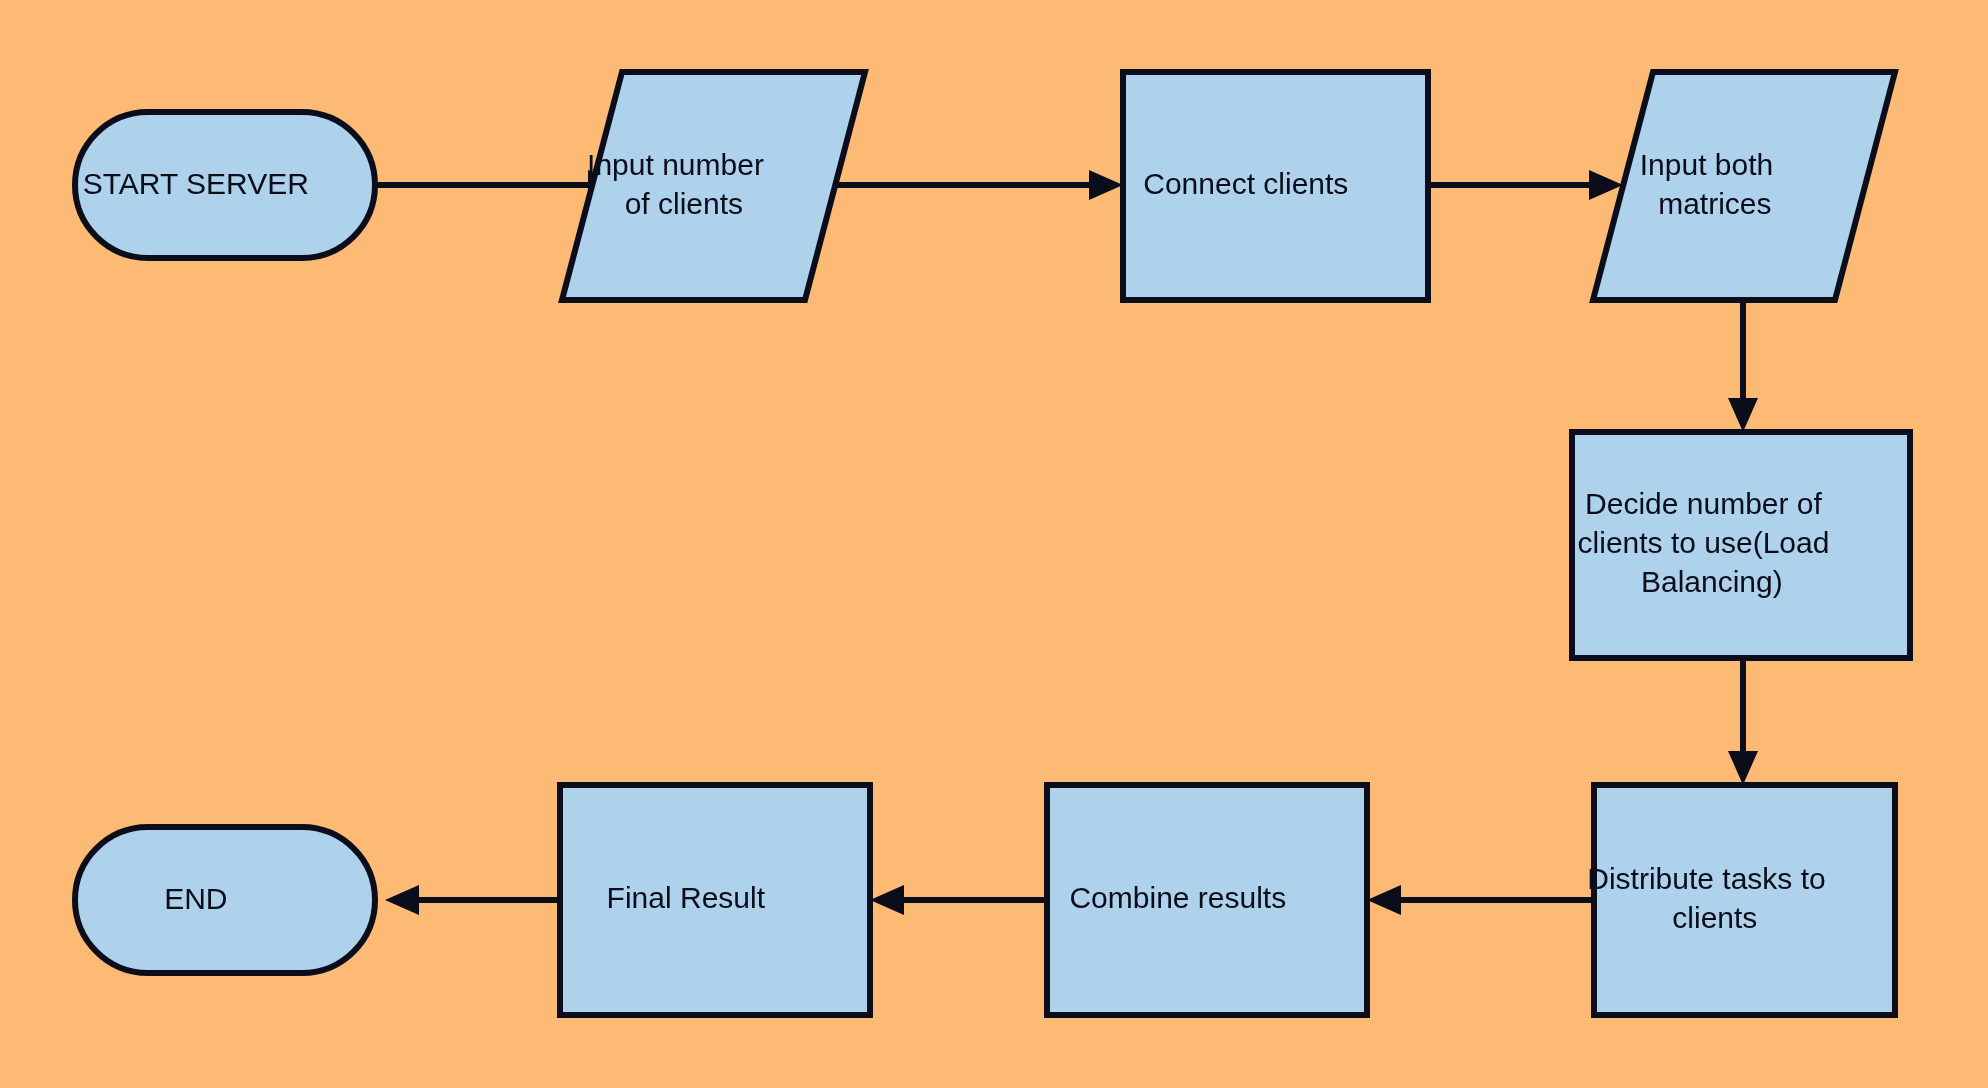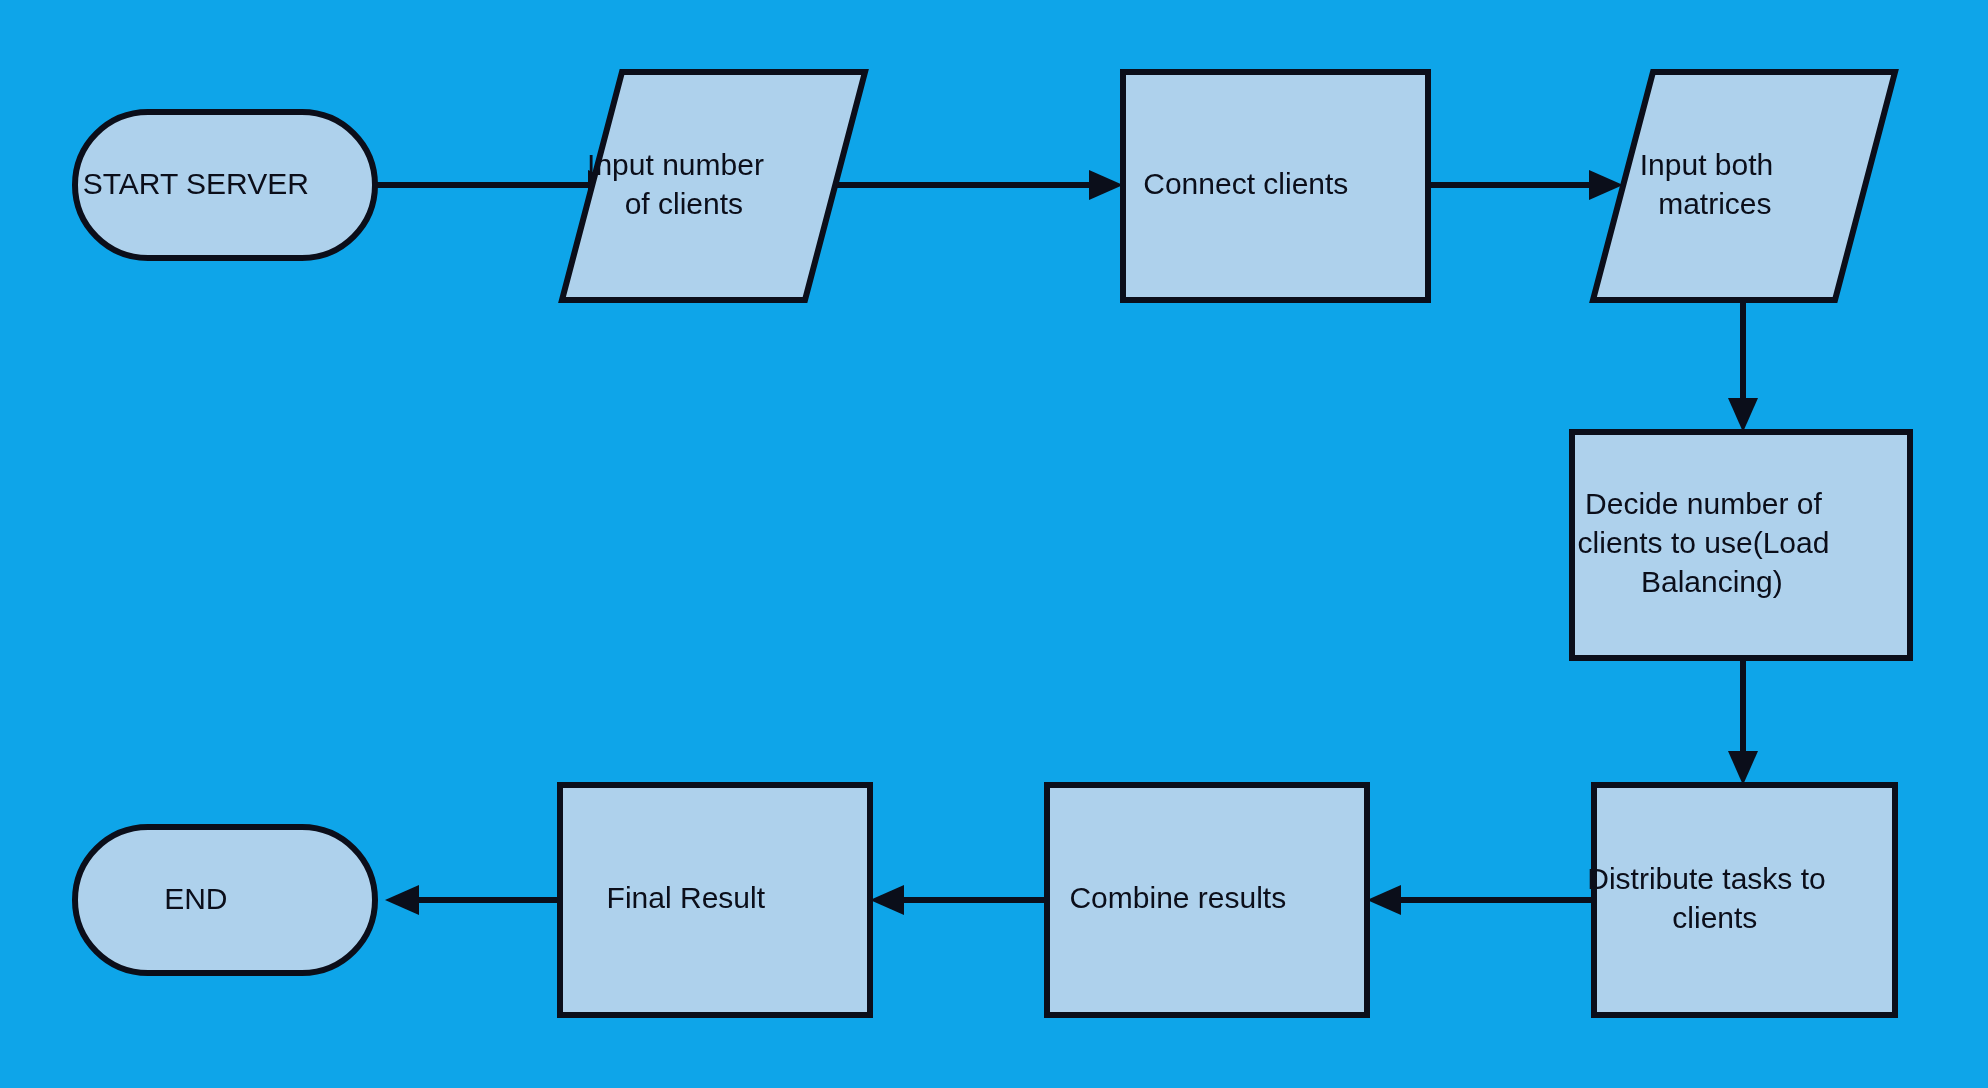--- a/index.html
+++ b/index.html
@@ -10,21 +10,21 @@
   body {
     width: 1988px;
     height: 1088px;
     overflow: hidden;
     font-family: "Liberation Sans", sans-serif;
   }
   #canvas {
     position: relative;
     width: 1988px;
     height: 1088px;
-    background: #0ea5e9;
+    background: #fdba74;
   }
   #flow-svg {
     position: absolute;
     left: 0;
     top: 0;
     width: 1988px;
     height: 1088px;
   }
   .shape-fill {
     fill: #AED1EC;

